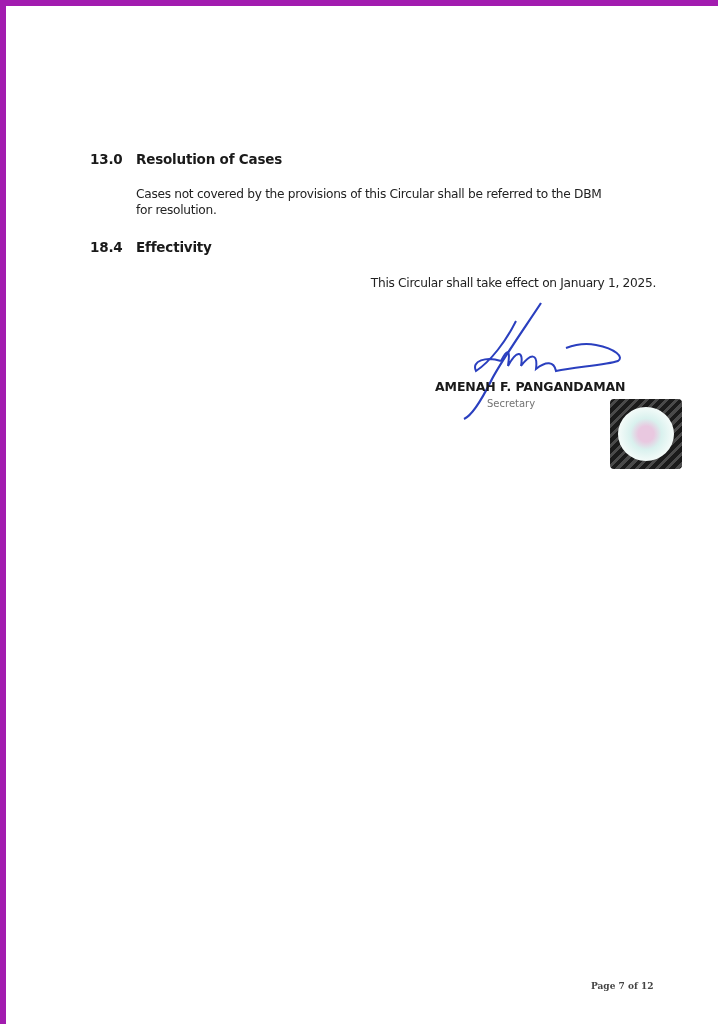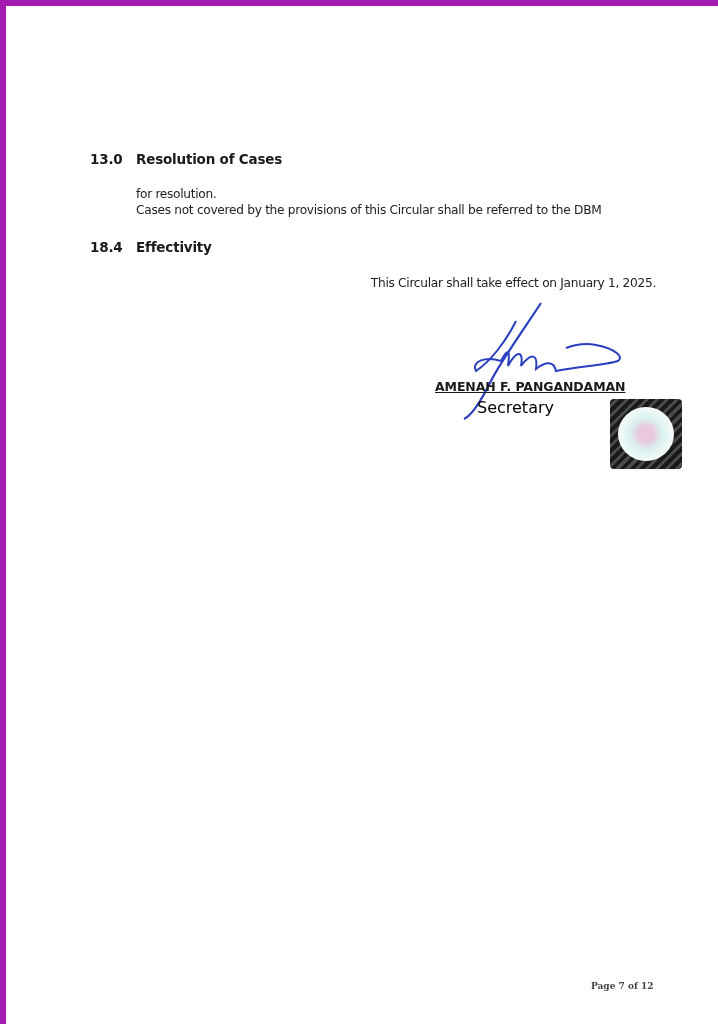--- a/index.html
+++ b/index.html
@@ -3,40 +3,40 @@
 <meta charset="utf-8">
 <style>
   html, body { margin: 0; padding: 0; background: #ffffff; }
   body { width: 718px; height: 1024px; position: relative; overflow: hidden;
          font-family: "DejaVu Sans", sans-serif; color: #1a1a1a; }
   .page { position: absolute; left: 0; top: 0; width: 716px; height: 1022px;
           border: 6px solid #a21caf; background: #fff; }
   .section-head { position: absolute; left: 84px; font-weight: bold; font-size: 13.5px; letter-spacing: -0.2px; }
   .section-head .num { display: inline-block; width: 46px; }
   .para { position: absolute; left: 130px; font-size: 12.2px; line-height: 16px; width: 520px; color: #222; letter-spacing: -0.3px; }
-  .sig-name { position: absolute; left: 429px; top: 373px; font-weight: bold; font-size: 12.5px; letter-spacing: -0.1px; text-decoration: underline; }
-  .sig-title { position: absolute; left: 471px; top: 392px; font-size: 16px; color: #000000; }
+  .sig-name { position: absolute; left: 429px; top: 373px; font-weight: bold; font-size: 12.5px; letter-spacing: -0.1px; }
+  .sig-title { position: absolute; left: 481px; top: 392px; font-size: 10px; color: #737373; }
   .signature { position: absolute; left: 440px; top: 295px; width: 190px; height: 125px; }
   .seal { position: absolute; left: 604px; top: 393px; width: 72px; height: 70px; background:
           repeating-linear-gradient(135deg, #1a1a1a 0 4px, #4a4a4a 4px 7px); border-radius: 4px; }
   .seal-inner { position: absolute; left: 8px; top: 8px; width: 56px; height: 54px; border-radius: 50%;
                 background: radial-gradient(circle, #e9c8e0 0 20%, #d9f1ee 40%, #f4fbf9 70%, #e8e8e8 100%); }
   .footer { position: absolute; left: 585px; top: 975px; font-family: "DejaVu Serif", serif; font-size: 9px; color: #444; font-weight: bold; }
 </style>
 </head>
 <body>
 
 <div class="page">
 
   <div class="section-head" style="top:145px;">
     <span class="num">13.0</span><span>Resolution of Cases</span>
   </div>
   <div class="para" style="top:180px;">
+    <div>Cases not covered by the provisions of this Circular shall be referred to the DBM</div>
     <div>for resolution.</div>
-    <div>Cases not covered by the provisions of this Circular shall be referred to the DBM</div>
   </div>
 
   <div class="section-head" style="top:233px;">
     <span class="num">18.4</span><span>Effectivity</span>
   </div>
   <div class="para" style="top:269px;text-align:right;">
     <div>This Circular shall take effect on January 1, 2025.</div>
   </div>
 
   <svg class="signature" viewBox="0 0 190 125">

